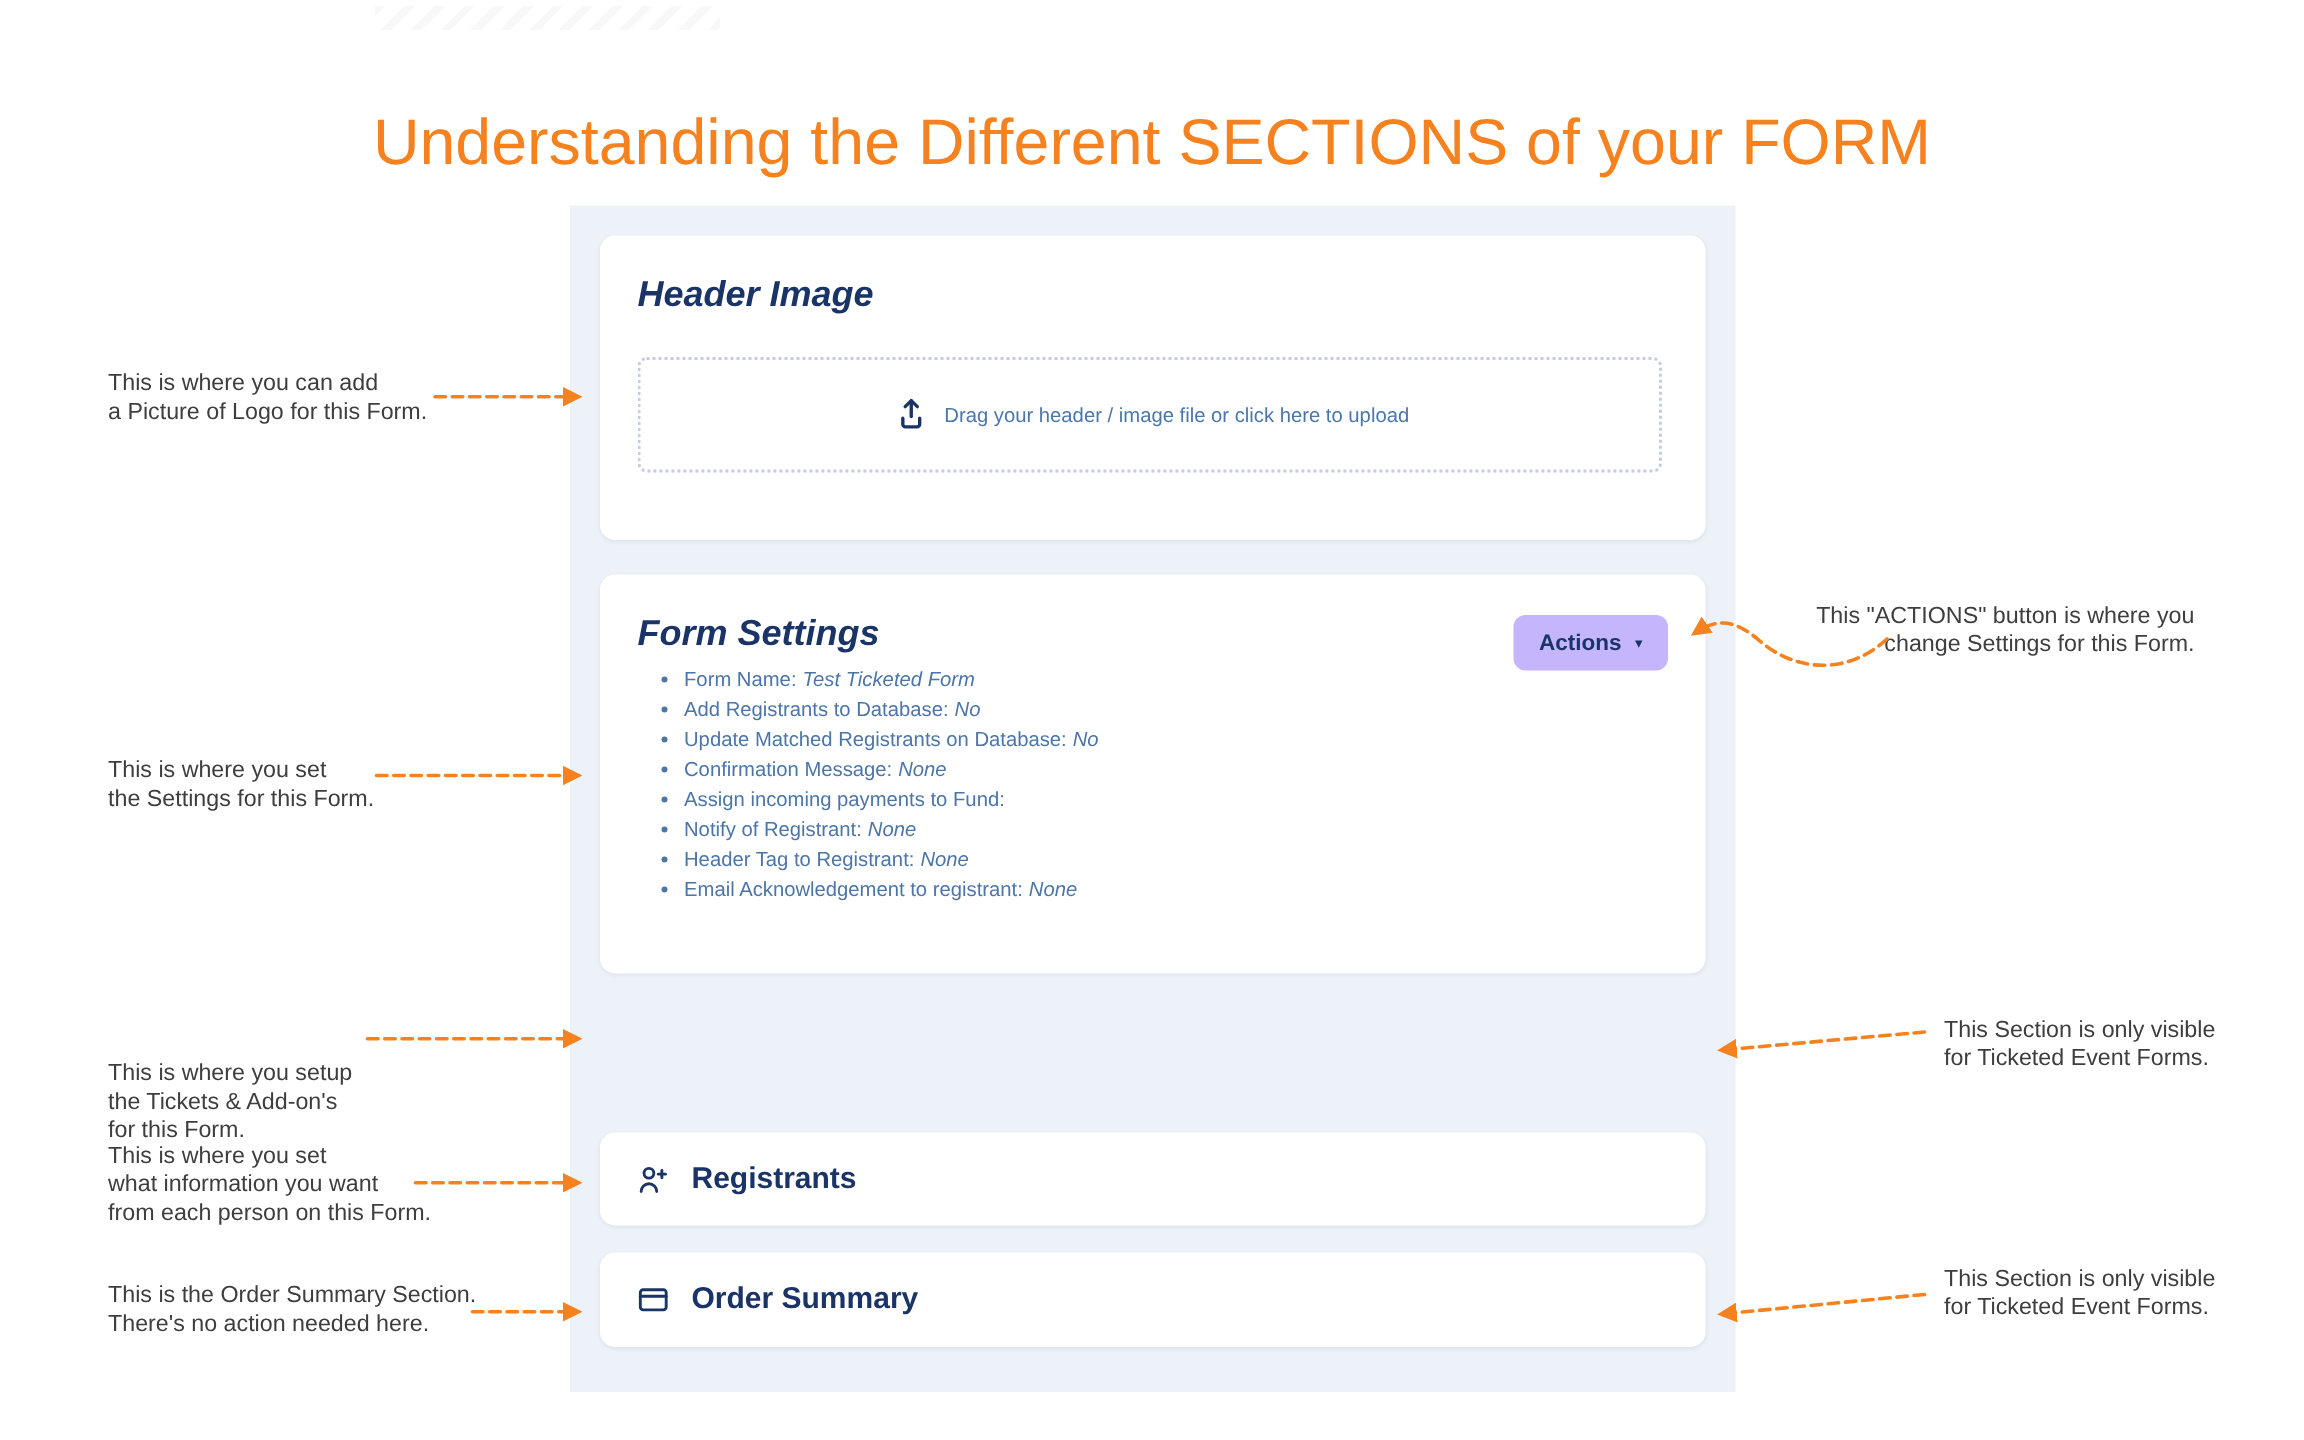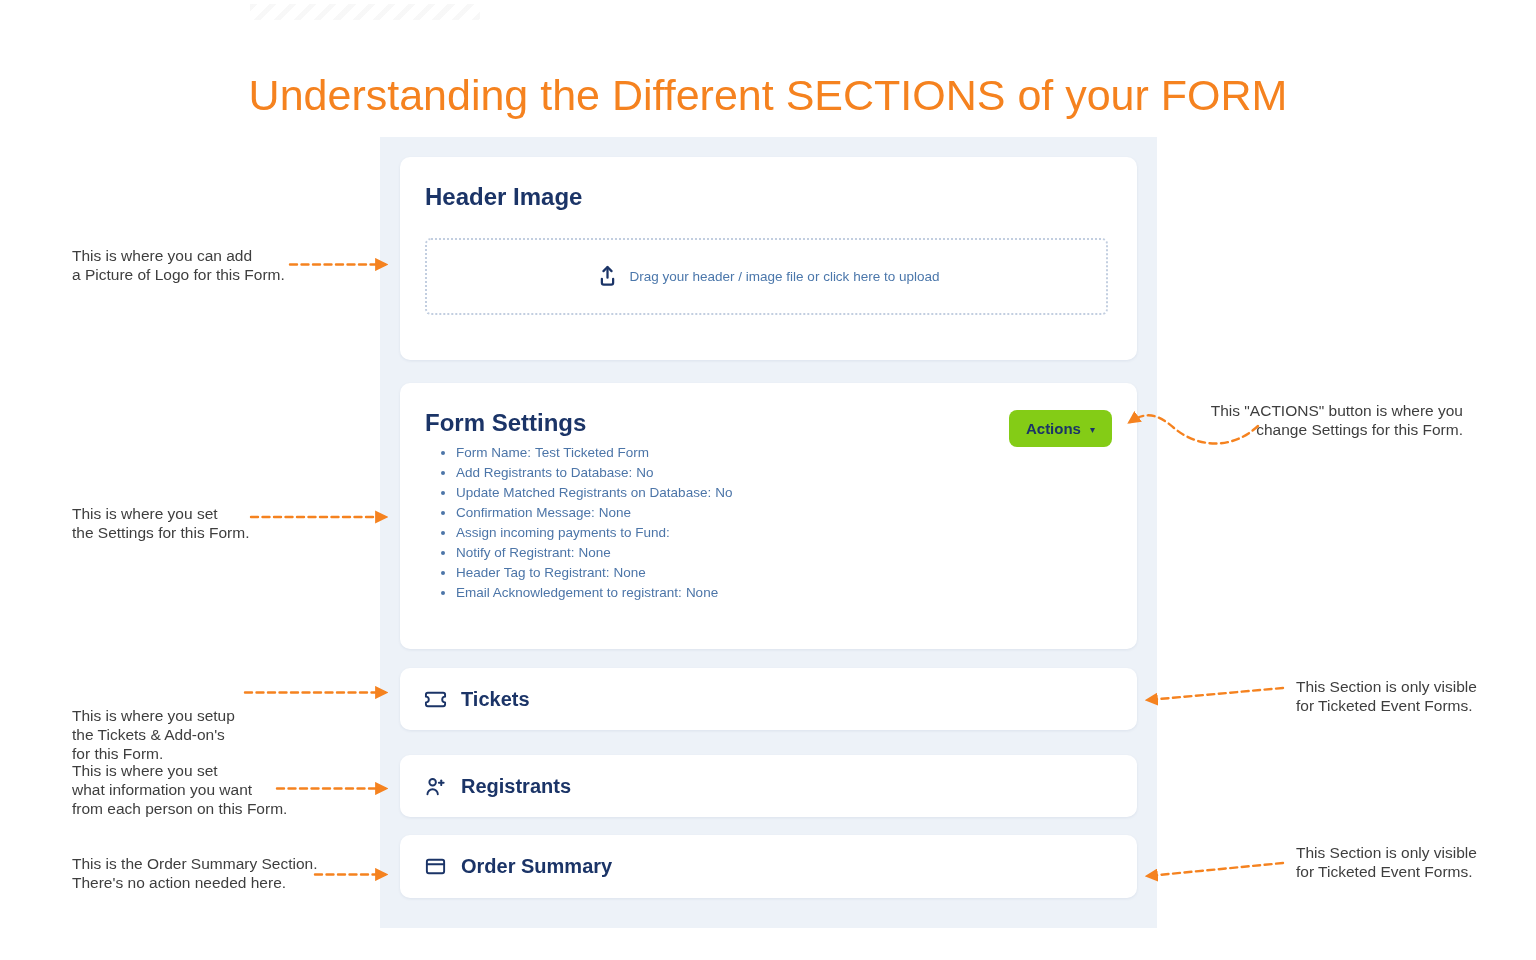--- a/index.html
+++ b/index.html
@@ -35,45 +35,45 @@
     border-radius:10px;box-shadow:0 1px 3px rgba(27,52,103,.08);
     box-sizing:border-box;
   }
   .card-header-image{top:20px;height:203px;}
   .card-form-settings{top:246px;height:266px;}
   .card-tickets{top:531px;height:62px;}
   .card-registrants{top:618px;height:62px;}
   .card-order{top:698px;height:63px;text-align:right;}
   .card-title{
     position:absolute;left:25px;margin:0;
-    font-size:24px;font-weight:700;color:var(--navy);
+    font-size:24px;font-weight:700;color:var(--navy);font-style:italic;
   }
   .card-header-image .card-title{top:26px;}
   .card-form-settings .card-title{top:26px;}
   .upload-area{
     position:absolute;left:25px;top:81px;width:683px;height:77px;
     border:2px dotted #C2CEE0;border-radius:6px;box-sizing:border-box;
     display:flex;flex-direction:row;align-items:center;justify-content:center;
     gap:9px;cursor:pointer;background:#fff;
   }
   .upload-hint{font-size:13.5px;color:#4B77AB;}
   .actions-btn{
     position:absolute;right:25px;top:27px;height:37px;
     display:flex;align-items:center;gap:9px;padding:0 17px;
-    background:#84cc16;border:none;border-radius:8px;cursor:pointer;
+    background:#c4b5fd;border:none;border-radius:8px;cursor:pointer;
     font-family:inherit;font-size:15px;font-weight:700;color:var(--navy);
   }
   .caret{font-size:10px;line-height:1;position:relative;top:1px;}
   .settings-list{
     position:absolute;left:25px;top:60px;margin:0;padding:0 0 0 31px;
   }
   .settings-list li{
     font-size:13.5px;line-height:20px;color:var(--slate);
   }
-  .s-value{margin-left:4px;}
+  .s-value{font-style:italic;margin-left:4px;}
   .row-card{display:flex;align-items:center;padding-left:24px;gap:14px;cursor:pointer;}
   .row-title{margin:0;font-size:20px;font-weight:700;color:var(--navy);}
   .row-icon{flex:0 0 auto;display:block;}
   
   .ann{
     position:absolute;font-size:15.5px;line-height:19px;color:var(--ann);
   }
   .ann-right-1{text-align:right;}
   .ann-a1{left:72px;top:246px;}
   .ann-a2{left:72px;top:504px;}
@@ -126,26 +126,20 @@
       <li><span class="s-label">Add Registrants to Database:</span><span class="s-value">No</span></li>
       <li><span class="s-label">Update Matched Registrants on Database:</span><span class="s-value">No</span></li>
       <li><span class="s-label">Confirmation Message:</span><span class="s-value">None</span></li>
       <li><span class="s-label">Assign incoming payments to Fund:</span><span class="s-value"></span></li>
       <li><span class="s-label">Notify of Registrant:</span><span class="s-value">None</span></li>
       <li><span class="s-label">Header Tag to Registrant:</span><span class="s-value">None</span></li>
       <li><span class="s-label">Email Acknowledgement to registrant:</span><span class="s-value">None</span></li>
     </ul>
   </section>
 
-  <section class="card card-tickets row-card">
-    <svg class="row-icon" width="23" height="23" viewBox="0 0 24 24">
-      <path d="M2 9a3 3 0 0 1 0 6v2a2 2 0 0 0 2 2h16a2 2 0 0 0 2-2v-2a3 3 0 0 1 0-6V7a2 2 0 0 0-2-2H4a2 2 0 0 0-2 2Z" stroke="#1B3467" stroke-width="2" fill="none" stroke-linecap="round" stroke-linejoin="round"></path>
-    </svg>
-    <h2 class="row-title">Tickets</h2>
-  </section>
 
   <section class="card card-registrants row-card">
     <svg class="row-icon" width="23" height="23" viewBox="0 0 24 24">
       <g stroke="#1B3467" stroke-width="2" fill="none" stroke-linecap="round" stroke-linejoin="round">
         <circle cx="9" cy="7.5" r="3.4"></circle>
         <path d="M3.6 20.2a5.4 5.4 0 0 1 10.8 0"></path>
         <path d="M18 5.6v5"></path>
         <path d="M15.5 8.1h5"></path>
       </g>
     </svg>

